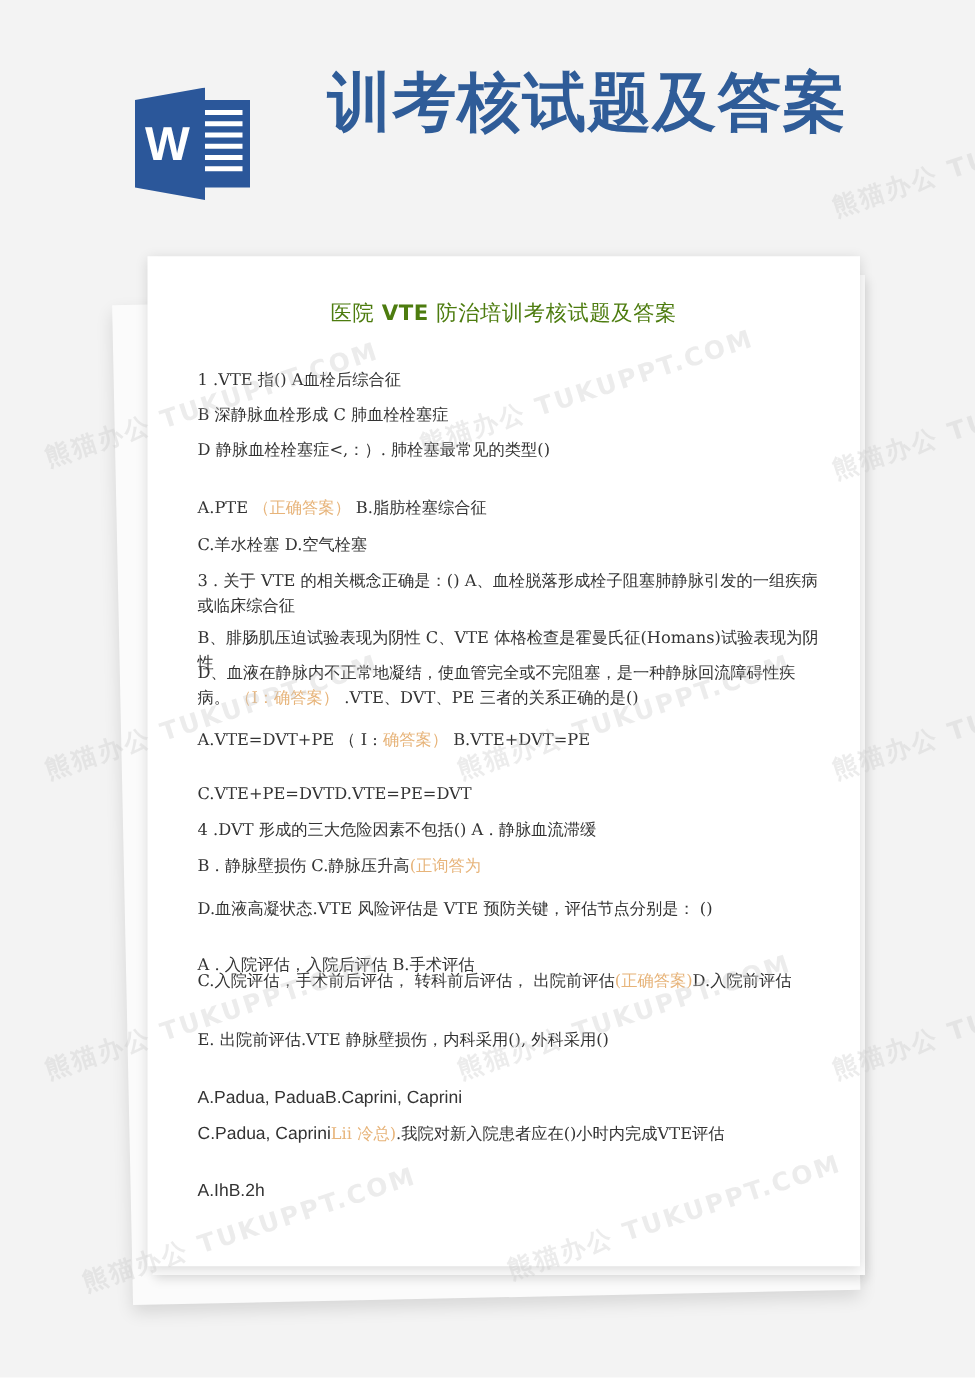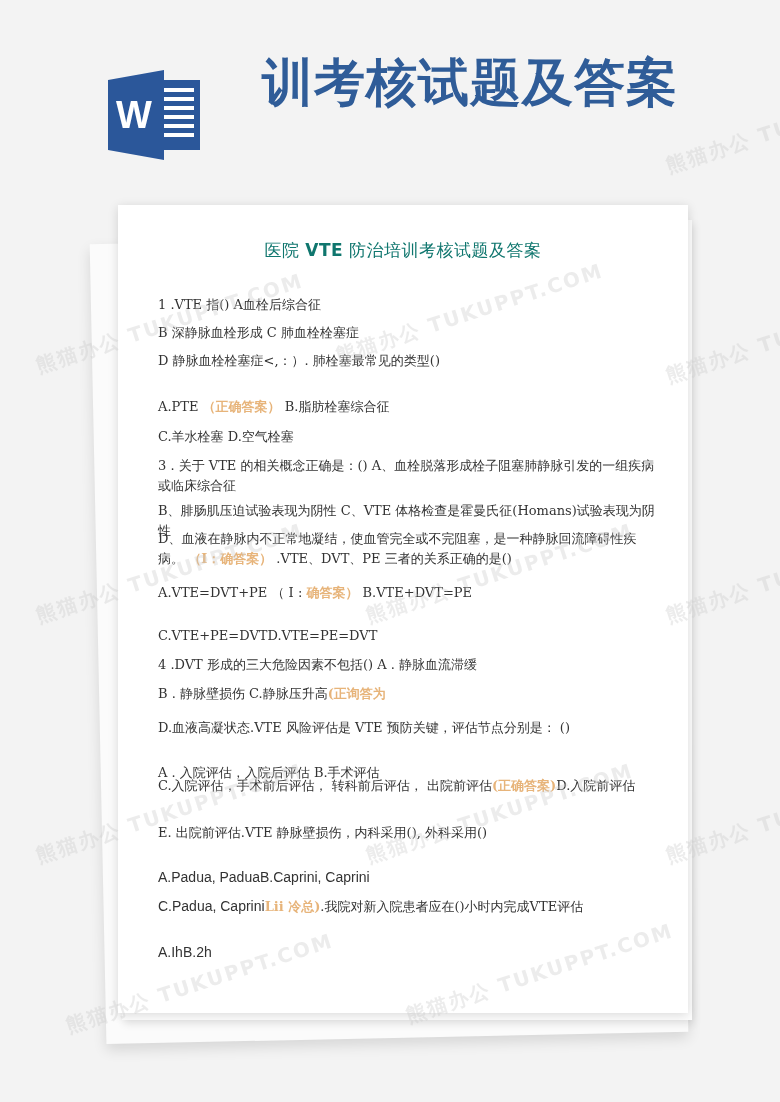--- a/index.html
+++ b/index.html
@@ -38,31 +38,31 @@
     background: #fdfdfd;
     box-shadow: 2px 4px 8px rgba(0,0,0,0.10);
   }
   .paper {
     position: absolute; left: 118px; top: 205px; width: 570px; height: 808px;
     background: #ffffff;
     box-shadow: 0 2px 10px rgba(0,0,0,0.14);
   }
   .doc-title {
     position: absolute; left: 0; right: 0; top: 34px; text-align: center;
-    font-size: 17px; color: #0f766e; letter-spacing: 0.5px;
+    font-size: 17px; color: #4d7c0f; letter-spacing: 0.5px;
   }
   .doc-title .vte { font-weight: bold; }
   .body {
     position: absolute; left: 40px; width: 500px; top: 0;
     font-family: "DejaVu Serif", "Liberation Serif", serif;
     font-size: 13px; color: #333;
   }
   .line { position: absolute; left: 0; width: 500px; line-height: 20px; white-space: nowrap; }
   .line.wrap { white-space: normal; line-height: 20px; }
-  .ans { color: #e7b47a; font-weight: bold; }
+  .ans { color: #e7b47a; }
   .latin { font-family: "Liberation Sans", sans-serif; font-size: 14px; }
 </style>
 </head>
 <body>
 
 <div class="banner">
   <svg class="word-icon" viewBox="0 0 98 90">
     <rect x="48" y="10" width="44" height="70" fill="#2b579a"></rect>
     <g fill="#ffffff">
       <rect x="54" y="18" width="32" height="4"></rect>

